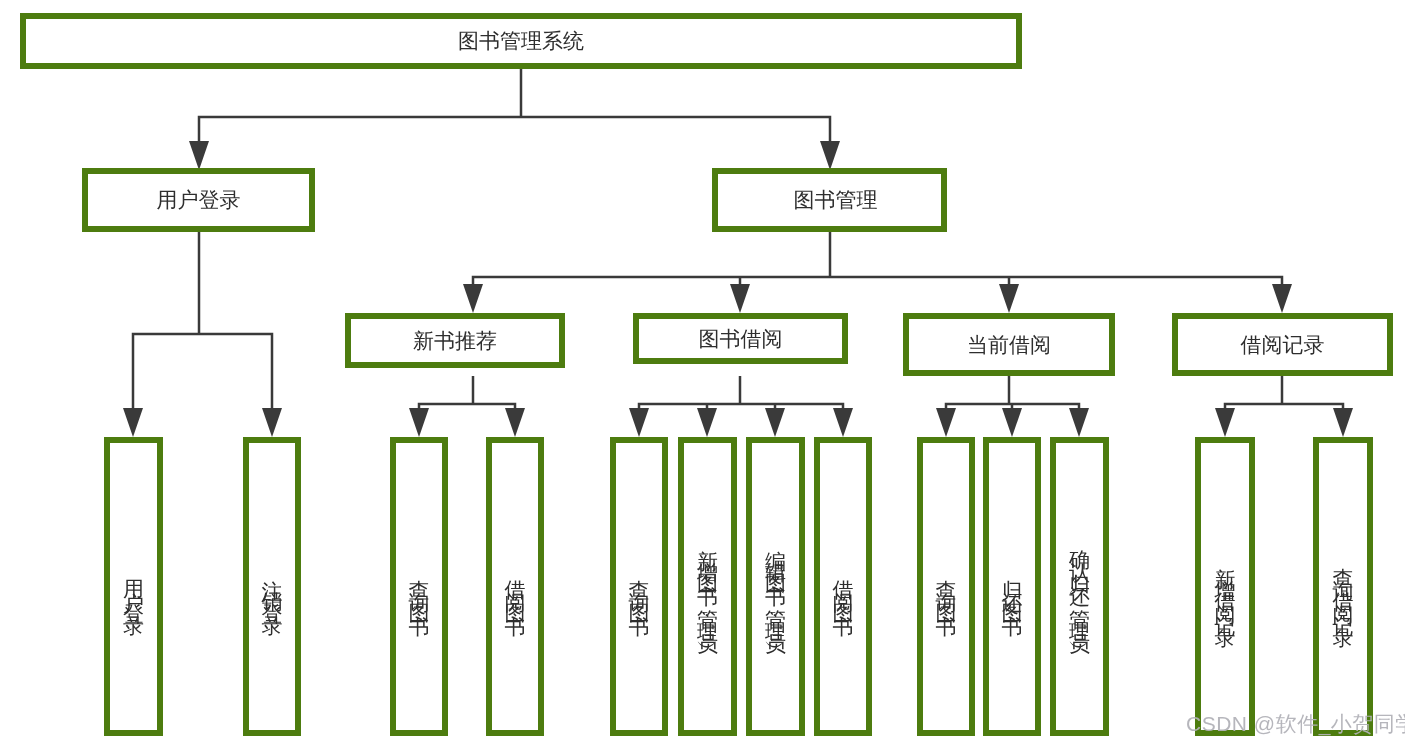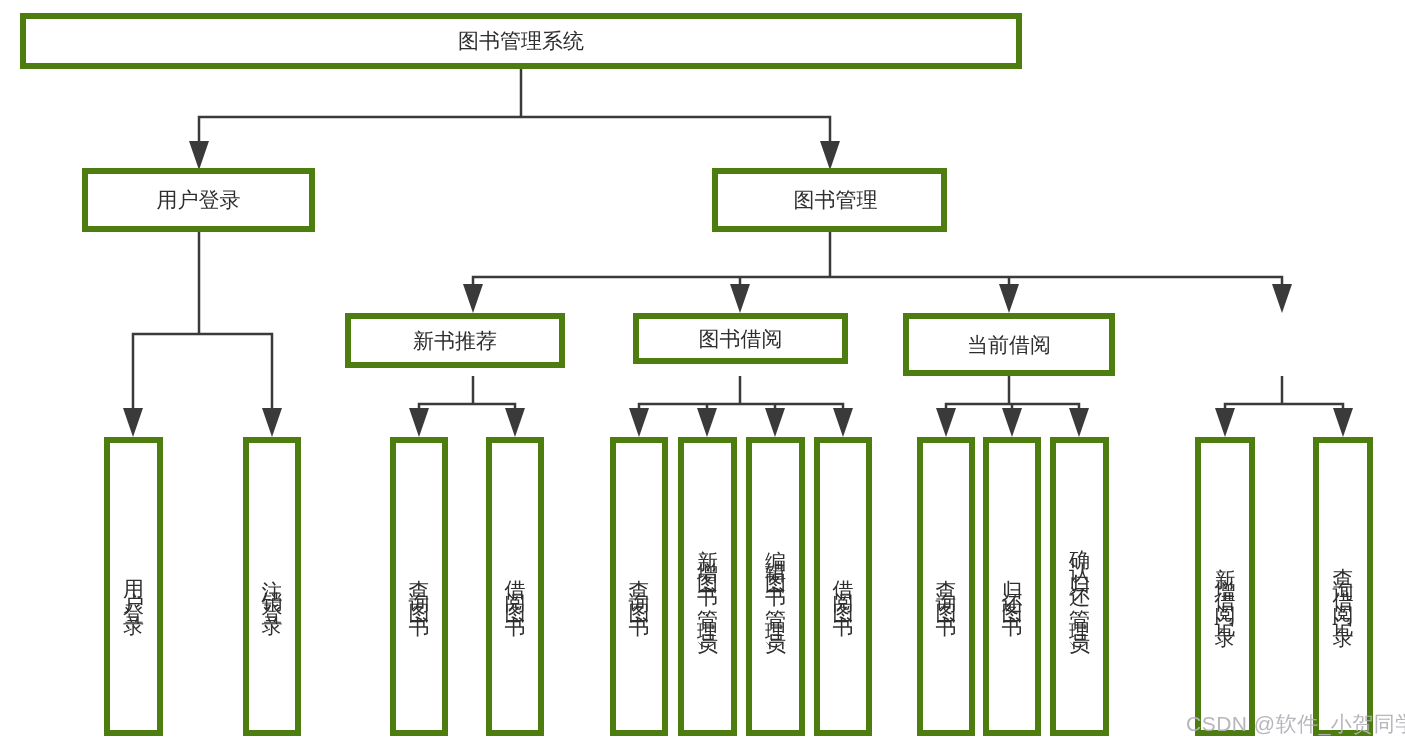--- a/index.html
+++ b/index.html
@@ -158,20 +158,23 @@
 
   <div class="box" id="node-new-book-rec">
     <span>新书推荐</span>
   </div>
   <div class="box" id="node-book-borrow">
     <span>图书借阅</span>
   </div>
   <div class="box" id="node-current-borrow">
     <span>当前借阅</span>
   </div>
+  <div class="box" id="node-borrow-records">
+    <span>借阅记录</span>
+  </div>
 
   <div class="box leaf" id="leaf-user-login">
     <span>用户登录</span>
   </div>
   <div class="box leaf" id="leaf-logout">
     <span>注销登录</span>
   </div>
   <div class="box leaf" id="leaf-rec-query">
     <span>查询图书</span>
   </div>

